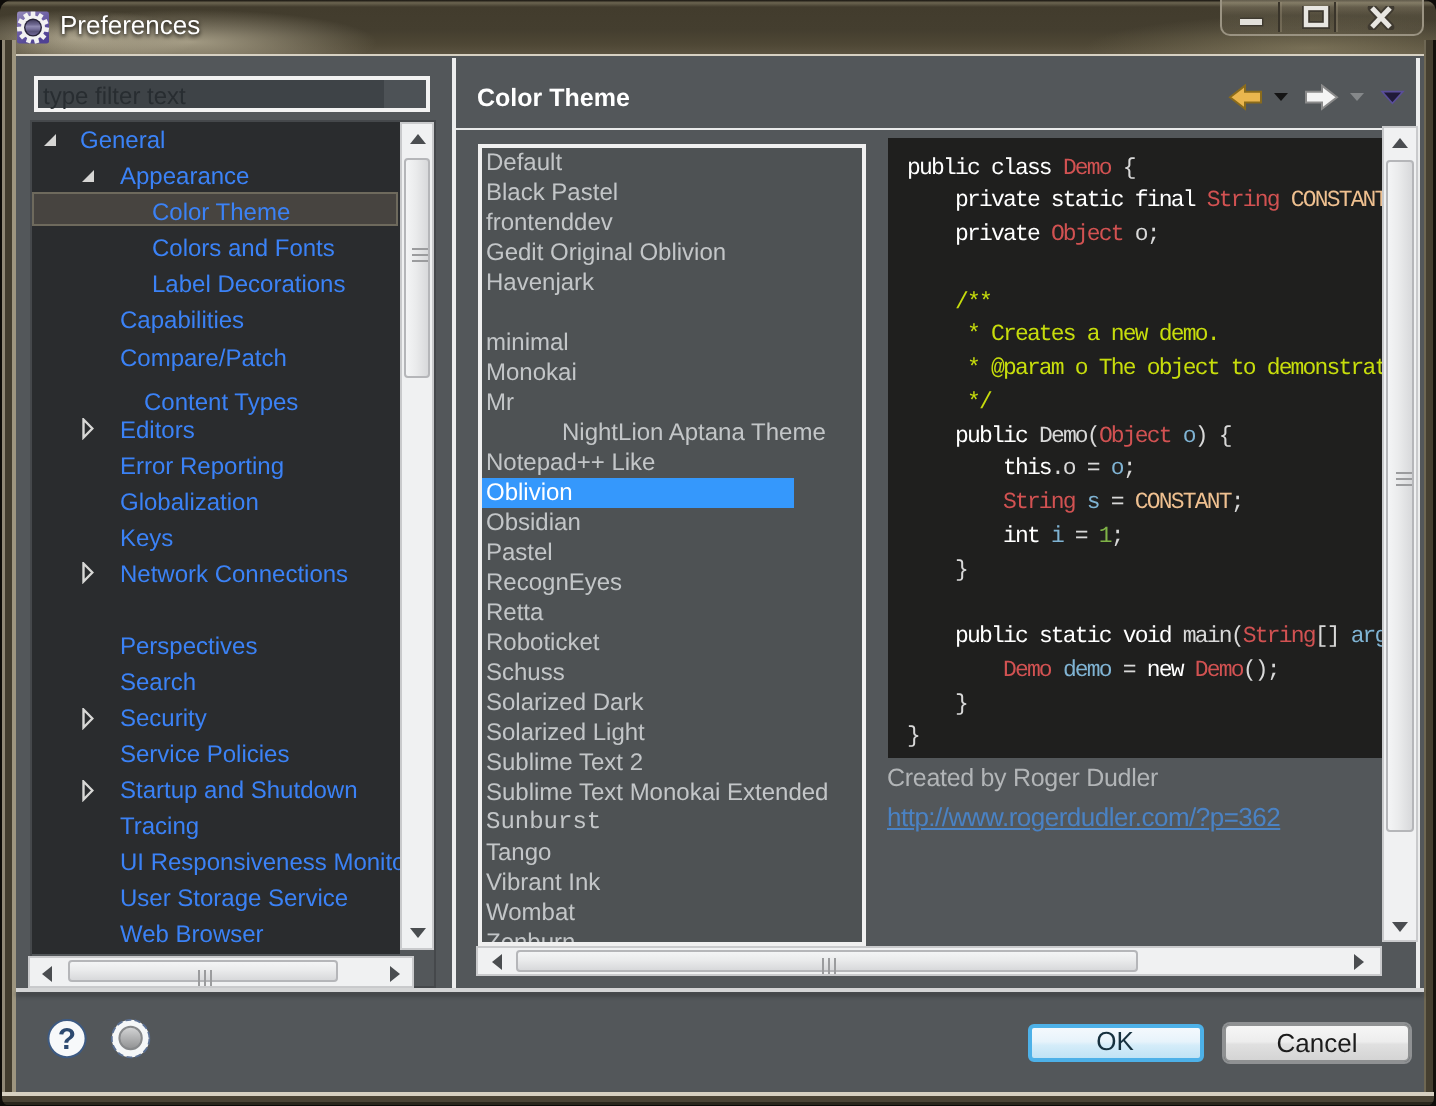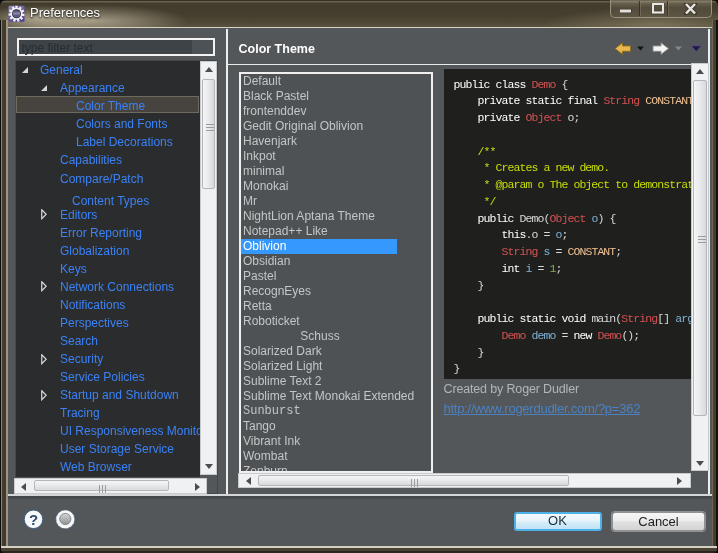--- a/index.html
+++ b/index.html
@@ -180,23 +180,20 @@
       </div>
   <div class="trow" style="top:198.75px;">
         <span class="txt1">Keys</span>
       </div>
   <div class="trow" style="top:216.8px;">
         <svg class="colx" style="left:25.5px;top:3.5px;" width="6" height="11" viewBox="0 0 6 11">
           <path d="M0.75 0.75 L5.2 5.25 L0.75 9.75 Z" fill="none" stroke="#d8d8d6" stroke-width="1.2"></path>
         </svg>
         <span class="txt1">Network Connections</span>
       </div>
-  <div class="trow" style="top:234.85px;">
-        <span class="txt1">Notifications</span>
-      </div>
   <div class="trow" style="top:252.9px;">
         <span class="txt1">Perspectives</span>
       </div>
   <div class="trow" style="top:270.95px;">
         <span class="txt1">Search</span>
       </div>
   <div class="trow" style="top:289.0px;">
         <svg class="colx" style="left:25.5px;top:3.5px;" width="6" height="11" viewBox="0 0 6 11">
           <path d="M0.75 0.75 L5.2 5.25 L0.75 9.75 Z" fill="none" stroke="#d8d8d6" stroke-width="1.2"></path>
         </svg>
@@ -252,33 +249,32 @@
   <path d="M78 3.8 L88.5 3.8 L83.2 9.6 Z" fill="#201a38" stroke="#5a4e9a" stroke-width="0.8"></path>
  </svg>
  <div class="abs" id="hsep"></div>
 
  <div class="abs" id="listbox">
       <div class="lrow" style="top:0.1px;">Default</div>
   <div class="lrow" style="top:15.1px;">Black Pastel</div>
   <div class="lrow" style="top:30.1px;">frontenddev</div>
   <div class="lrow" style="top:45.1px;">Gedit Original Oblivion</div>
   <div class="lrow" style="top:60.1px;">Havenjark</div>
-  <div class="lrow" style="top:75.1px;">Inkpot</div>
   <div class="lrow" style="top:90.1px;">minimal</div>
   <div class="lrow" style="top:105.1px;">Monokai</div>
   <div class="lrow" style="top:120.1px;">Mr</div>
-  <div class="lrow" style="top:135.1px;">NightLion Aptana Theme</div>
+  <div class="lrow" style="top:135.1px;margin-left:38px;">NightLion Aptana Theme</div>
   <div class="lrow" style="top:150.1px;">Notepad++ Like</div>
   <div class="lrow lsel" style="top:165.1px;">Oblivion</div>
   <div class="lrow" style="top:180.1px;">Obsidian</div>
   <div class="lrow" style="top:195.1px;">Pastel</div>
   <div class="lrow" style="top:210.1px;">RecognEyes</div>
   <div class="lrow" style="top:225.1px;">Retta</div>
   <div class="lrow" style="top:240.1px;">Roboticket</div>
-  <div class="lrow" style="top:255.1px;text-align:center;">Schuss</div>
+  <div class="lrow" style="top:255.1px;">Schuss</div>
   <div class="lrow" style="top:270.1px;">Solarized Dark</div>
   <div class="lrow" style="top:285.1px;">Solarized Light</div>
   <div class="lrow" style="top:300.1px;">Sublime Text 2</div>
   <div class="lrow" style="top:315.1px;">Sublime Text Monokai Extended</div>
   <div class="lrow" style="top:330.1px;font-family:Liberation Mono, monospace;">Sunburst</div>
   <div class="lrow" style="top:345.1px;">Tango</div>
   <div class="lrow" style="top:360.1px;">Vibrant Ink</div>
   <div class="lrow" style="top:375.1px;">Wombat</div>
   <div class="lrow" style="top:390.1px;">Zenburn</div>
     </div>

